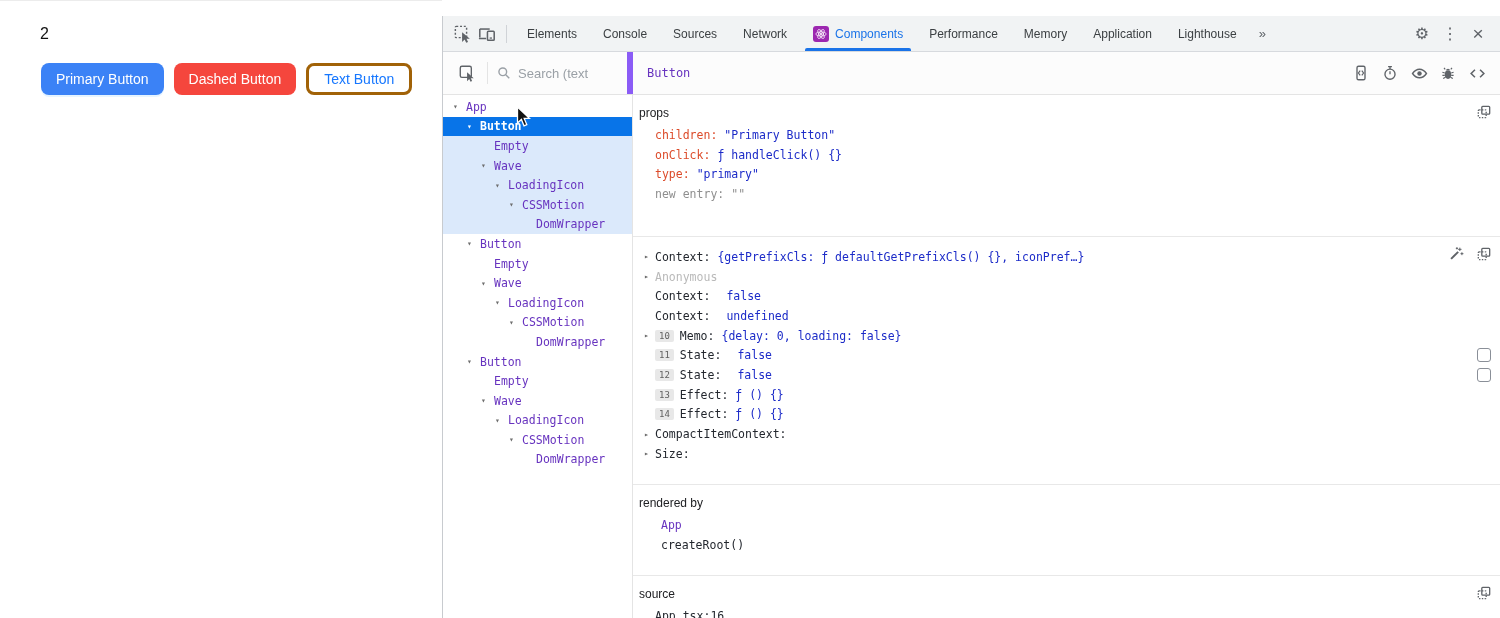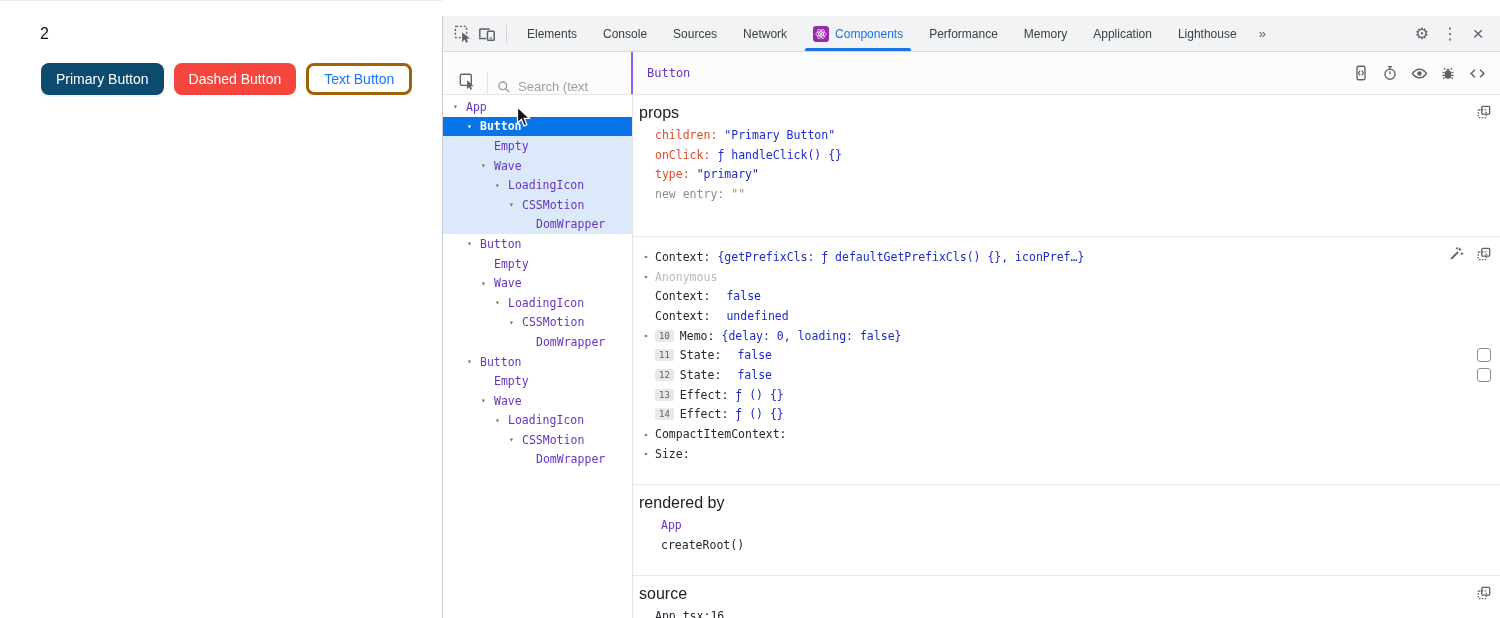--- a/index.html
+++ b/index.html
@@ -7,21 +7,21 @@
   body {
     width:1500px; height:618px; position:relative; overflow:hidden;
     background:#ffffff; font-family:"Liberation Sans", sans-serif;
   }
 
   
   .page { position:absolute; left:0; top:0; width:442px; height:618px; background:#fff; border-top:1px solid #ececec; }
   .counter { position:absolute; left:40px; top:24px; font-size:16px; color:#111; }
   .btn-row { position:absolute; left:41px; top:62px; display:flex; gap:10px; }
   .btn { height:32px; border-radius:8px; font-size:14px; display:flex; align-items:center; justify-content:center; padding:0 15px; white-space:nowrap; cursor:default; }
-  .btn.primary { background:#0c4a6e; color:#fff; border:none; box-shadow:0 2px 0 rgba(5,145,255,0.1); }
+  .btn.primary { background:#3b82f6; color:#fff; border:none; box-shadow:0 2px 0 rgba(5,145,255,0.1); }
   .btn.danger  { background:#f5463d; color:#fff; border:none; }
   .btn.outline { background:#fff; color:#1677ff; border:3px solid #a16207; }
 
   
   .devtools { position:absolute; left:442px; top:16px; width:1058px; height:618px; border-left:1px solid #c8cbcf; background:#fff; }
 
   
   .tabbar { height:36px; background:#f1f3f4; border-bottom:1px solid #d7dade; display:flex; align-items:center; padding-left:8px; }
   .tb-icon { width:24px; height:26px; display:flex; align-items:center; justify-content:center; color:#5f6368; flex:none; }
   .tb-sep { width:1px; height:18px; background:#d0d3d7; margin:0 7px; flex:none; }
@@ -30,21 +30,21 @@
   .tab.active { color:#1a73e8; }
   .tab.active::after { content:''; position:absolute; left:5px; right:5px; bottom:0; height:3px; background:#1a73e8; border-radius:2px 2px 0 0; }
   .react-badge { width:16px; height:16px; border-radius:3px; background:#9c27b0; display:flex; align-items:center; justify-content:center; flex:none; }
   .tab-more { font-size:13px; color:#5f6368; padding:0 9px; letter-spacing:1px; }
   .tabbar-right { margin-left:auto; display:flex; align-items:center; padding-right:8px; }
   .glyph-btn { width:28px; height:26px; display:flex; align-items:center; justify-content:center; color:#5f6368; font-size:16px; }
   .glyph-btn.close { font-size:19px; }
 
   
   .toolbar { height:43px; display:flex; border-bottom:1px solid #e4e4e4; background:#fcfcfc; }
-  .toolbar-left { width:190px; flex:none; display:flex; align-items:flex-end; border-right:2px solid #8b5cf6; padding-left:12px; }
+  .toolbar-left { width:190px; flex:none; display:flex; align-items:center; border-right:6px solid #8b5cf6; padding-left:12px; }
   .tl-sep { width:1px; height:22px; background:#e4e4e4; margin:0 9px 0 8px; }
   .search-wrap { display:flex; align-items:center; gap:7px; overflow:hidden; }
   .search-input { border:none; outline:none; background:transparent; font-size:13px; color:#202124; width:96px; padding:0; font-family:"Liberation Sans",sans-serif; }
   .search-input::placeholder { color:#9aa0a6; }
   .toolbar-right { flex:1; display:flex; align-items:center; padding:0 14px; min-width:0; }
   .selected-title { font-family:"DejaVu Sans Mono", monospace; font-size:12px; color:#6733bf; }
   .toolbar-icons { margin-left:auto; display:flex; gap:11px; color:#5f6368; align-items:center; }
   .toolbar-icons > span { display:flex; align-items:center; justify-content:center; width:18px; height:18px; }
 
   
@@ -56,21 +56,21 @@
   .tree-row.selected { background:#0874e8; color:#fff; font-weight:bold; }
   .tree-row.selected .chev { color:#fff; }
   .tree-row.hl { background:#dbe9fb; }
 
   .details { flex:1; font-family:"DejaVu Sans Mono", monospace; font-size:11.5px; color:#23272e; overflow:hidden; background:#fff; }
   .section { border-bottom:1px solid #e8e8e8; position:relative; padding-top:10px; }
   .section.props { height:142px; }
   .section.hooks { height:248px; }
   .section.rendered { height:91px; }
   .section.source { height:58px; border-bottom:none; }
-  .section-title { font-family:"Liberation Sans", sans-serif; font-size:16px; color:#202124; padding-left:6px; height:16px; line-height:16px; margin-bottom:4px; }
+  .section-title { font-family:"Liberation Sans", sans-serif; font-size:12px; color:#202124; padding-left:6px; height:16px; line-height:16px; margin-bottom:4px; }
   .sec-icons { position:absolute; top:9px; right:9px; display:flex; gap:12px; color:#5f6368; }
   .sec-icons span { display:flex; width:15px; height:15px; align-items:center; justify-content:center; }
 
   .kv-row { height:19.7px; display:flex; align-items:center; padding-left:22px; white-space:pre; }
   .kv-row .k { color:#dc4b2a; }
   .kv-row.muted .k { color:#8f8f8f; }
   .kv-row .v { color:#1c2bc8; margin-left:7px; }
   .kv-row.muted .v { color:#8f8f8f; }
 
   .hook-row { height:19.7px; display:flex; align-items:center; padding-left:11px; white-space:pre; }

